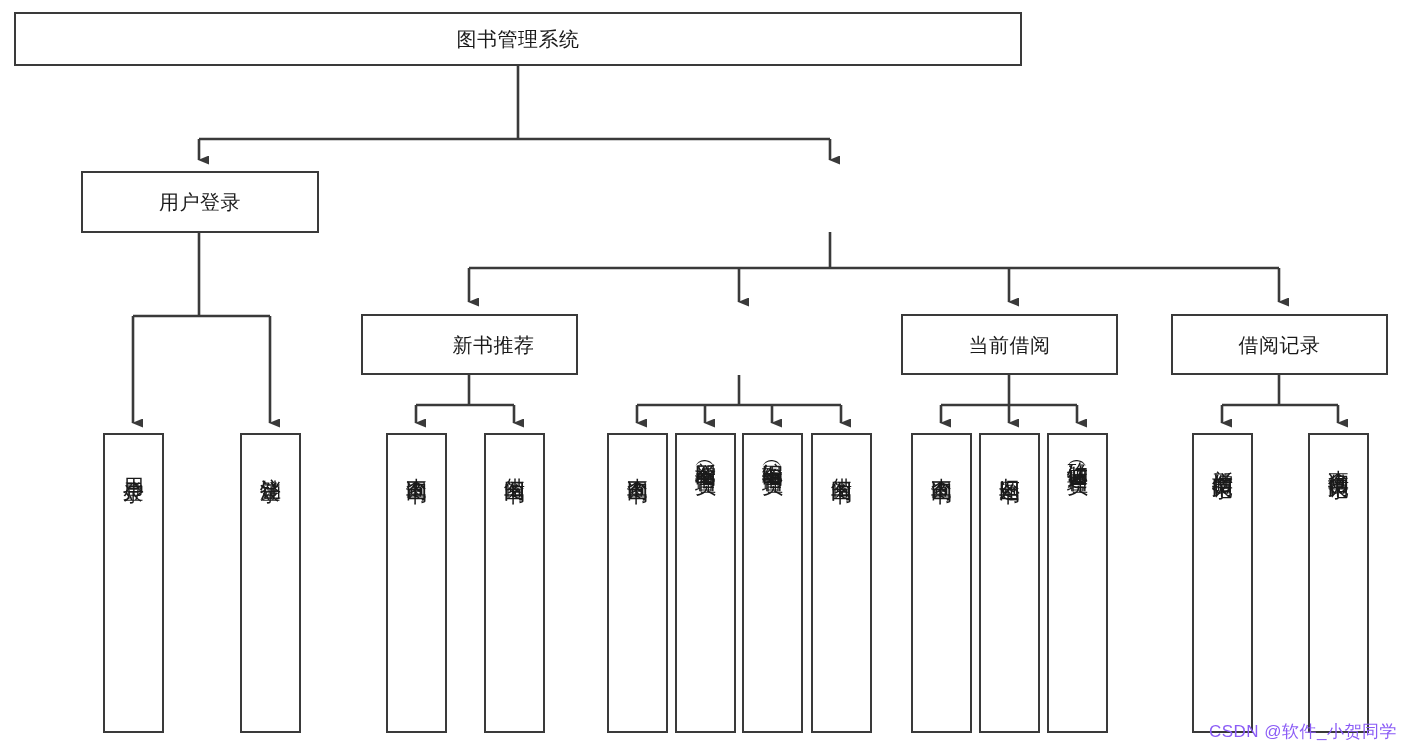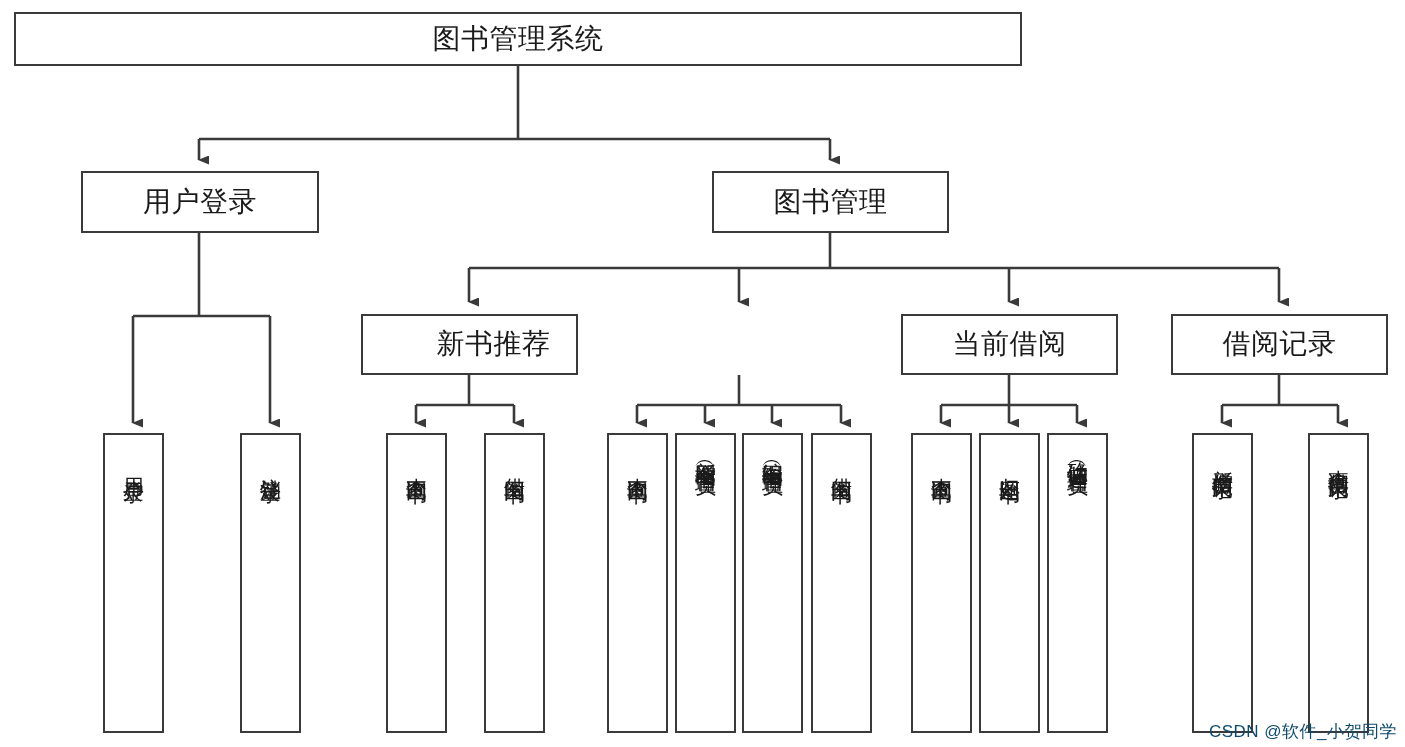--- a/index.html
+++ b/index.html
@@ -28,21 +28,21 @@
     position: absolute;
     box-sizing: border-box;
     border: 2px solid #3a3a3a;
     background: #ffffff;
     display: flex;
     align-items: center;
     justify-content: center;
     overflow: hidden;
   }
   .node-label-h {
-    font-size: 28px;
+    font-size: 20px;
     color: #1a1a1a;
     line-height: 1.1;
     white-space: nowrap;
     letter-spacing: 0.5px;
   }
   .node-box.vertical {
     align-items: flex-start;
     justify-content: center;
     padding-top: 26px;
   }
@@ -53,21 +53,21 @@
     color: #1a1a1a;
     line-height: 1.15;
     letter-spacing: 2px;
     white-space: nowrap;
   }
   #watermark {
     position: absolute;
     right: 8px;
     bottom: 4px;
     font-size: 17px;
-    color: #0c4a6e;
+    color: #8b5cf6;
     white-space: nowrap;
     letter-spacing: 0.5px;
     pointer-events: none;
   }
 </style>
 </head>
 <body>
 
 <div id="diagram-root">
 
@@ -121,23 +121,20 @@
     </g>
   </svg>
 
   <div class="node-box" style="left:14px; top:12px; width:1008px; height:54px;">
     <span class="node-label-h">图书管理系统</span>
   </div>
 
   <div class="node-box" style="left:81px; top:171px; width:238px; height:62px;">
     <span class="node-label-h">用户登录</span>
   </div>
-  <div class="node-box" style="left:712px; top:171px; width:237px; height:62px;">
-    <span class="node-label-h">图书管理</span>
-  </div>
 
   <div class="node-box" style="left:361px; top:314px; width:217px; height:61px;padding-left:48px;">
     <span class="node-label-h">新书推荐</span>
   </div>
   <div class="node-box" style="left:901px; top:314px; width:217px; height:61px;">
     <span class="node-label-h">当前借阅</span>
   </div>
   <div class="node-box" style="left:1171px; top:314px; width:217px; height:61px;">
     <span class="node-label-h">借阅记录</span>
   </div>

